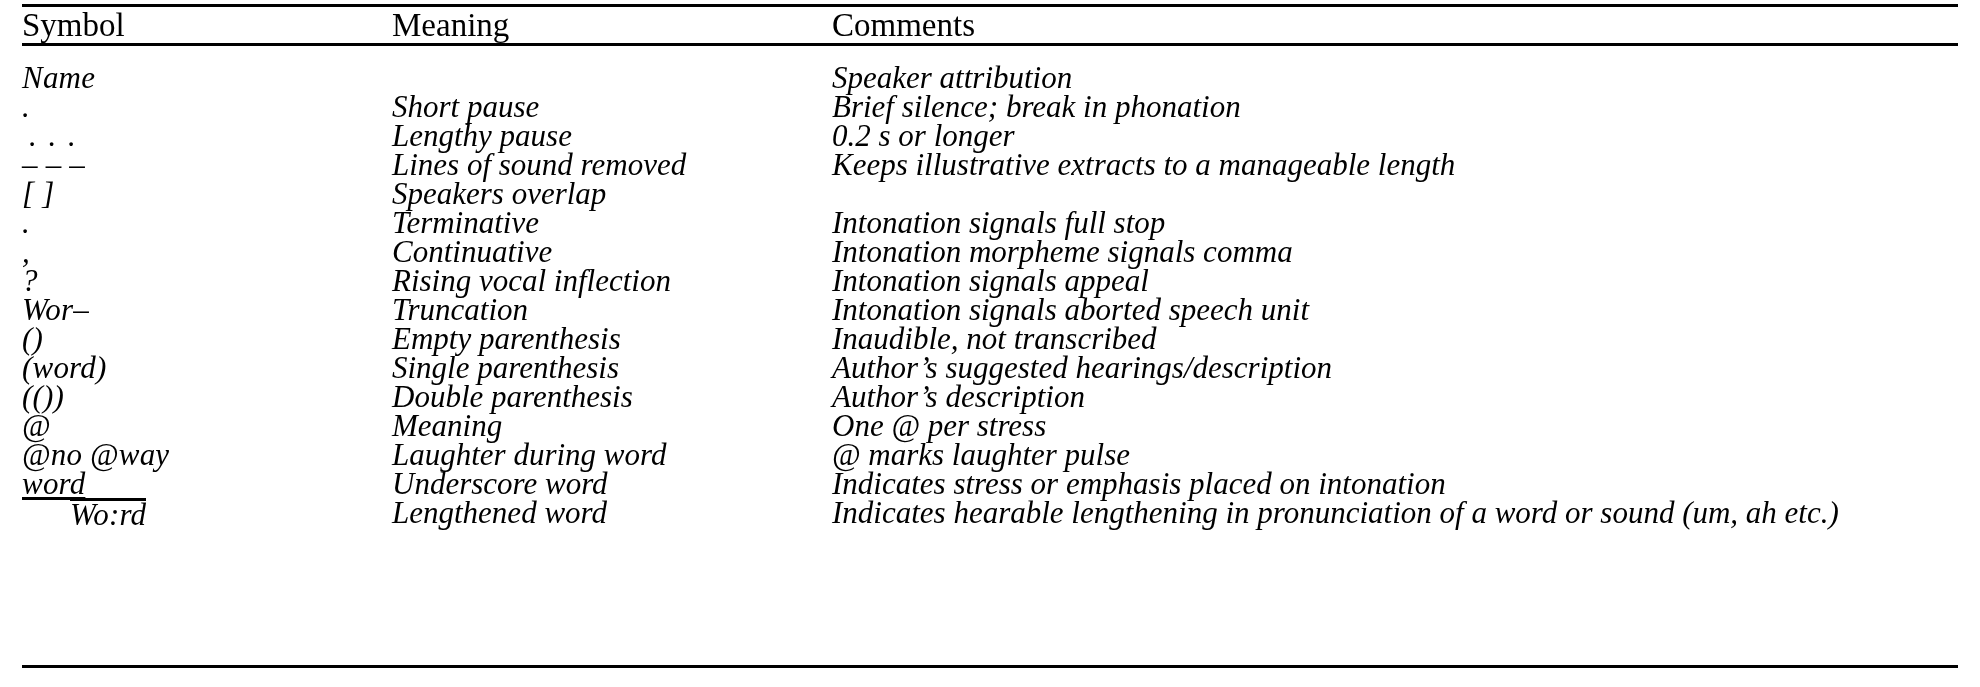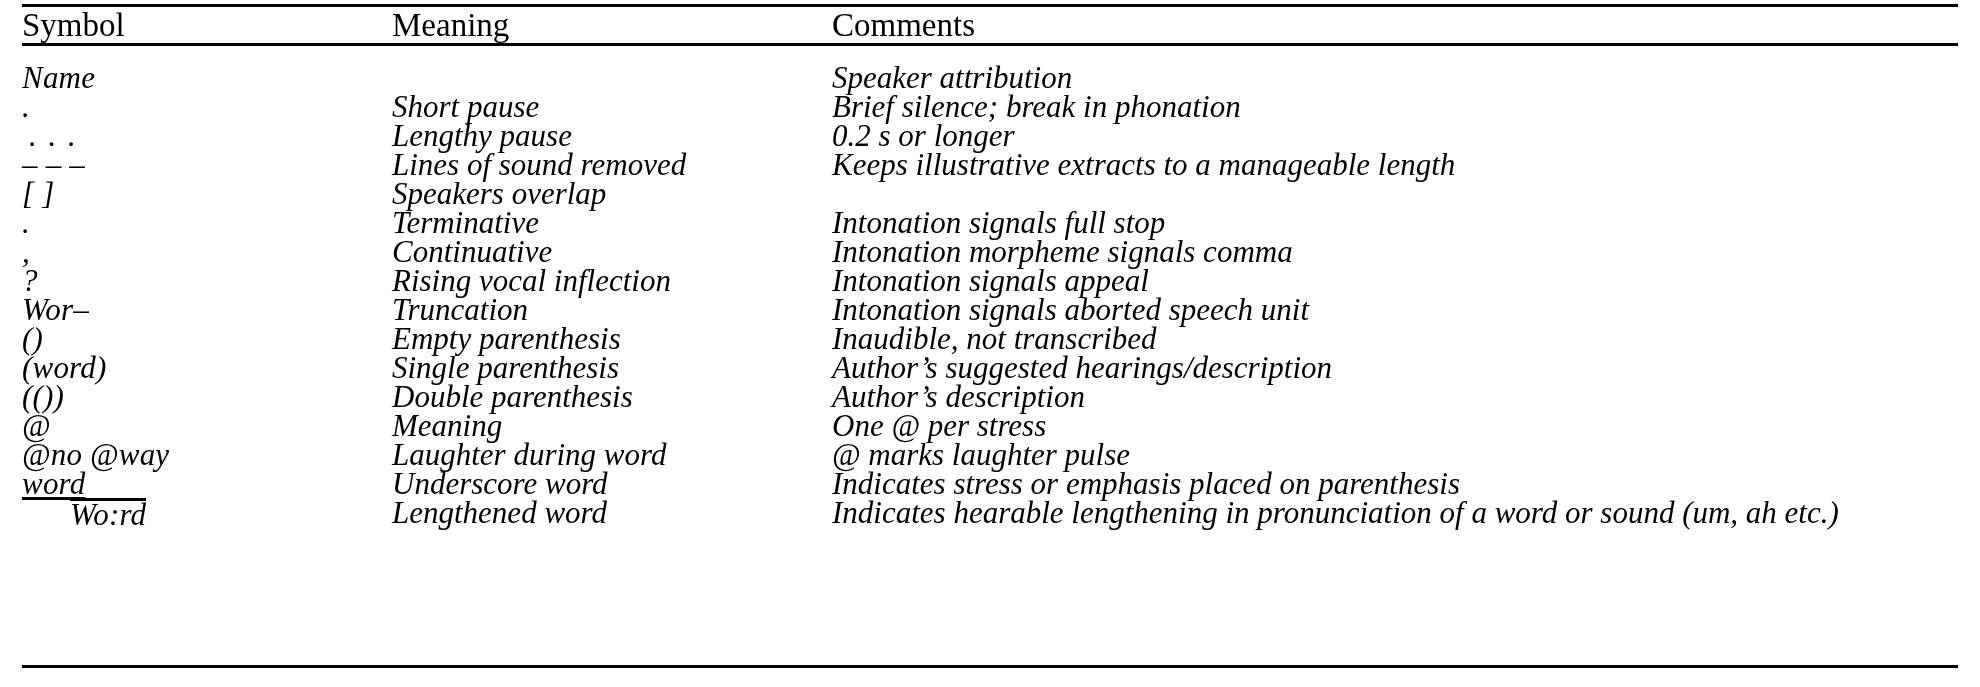--- a/index.html
+++ b/index.html
@@ -183,21 +183,21 @@
         <td>One @ per stress</td>
       </tr>
       <tr>
         <td class="sym">@no @way</td>
         <td>Laughter during word</td>
         <td>@ marks laughter pulse</td>
       </tr>
       <tr>
         <td class="sym"><span class="sym-underline">word</span></td>
         <td>Underscore word</td>
-        <td>Indicates stress or emphasis placed on parenthesis</td>
+        <td>Indicates stress or emphasis placed on intonation</td>
       </tr>
       <tr>
         <td class="sym"><span class="sym-overline">Wo:rd</span></td>
         <td>Lengthened word</td>
         <td>Indicates hearable lengthening in pronunciation of a word or sound (um, ah etc.)</td>
       </tr>
     </tbody>
   </table>
 </div>
 

